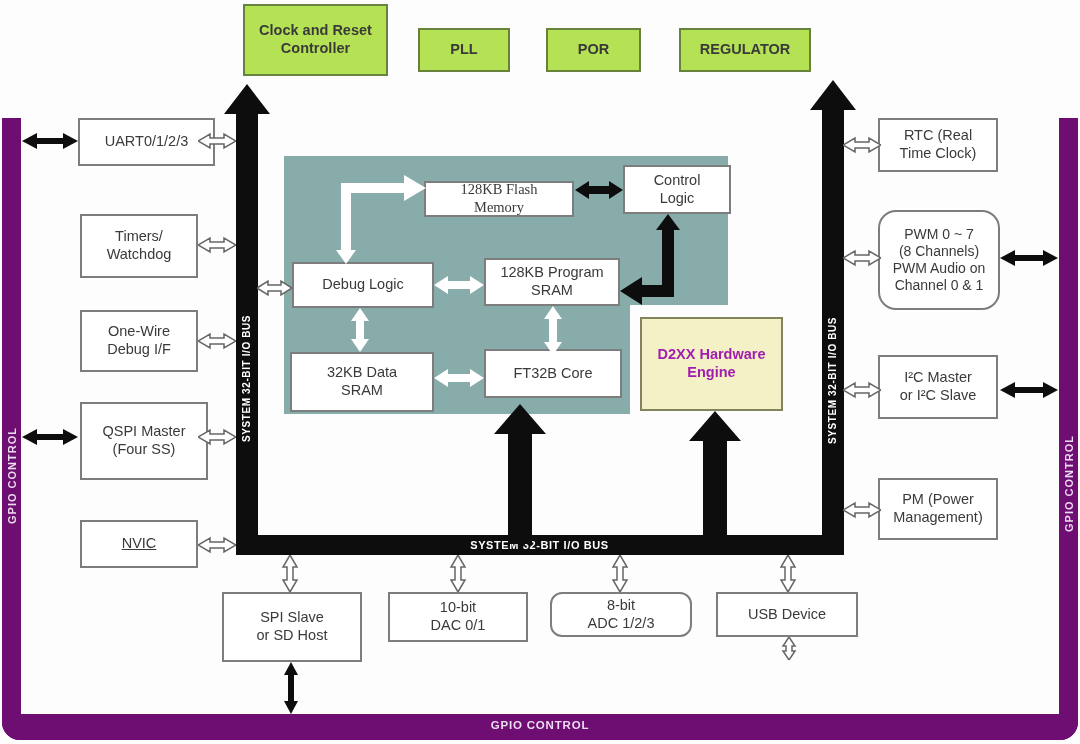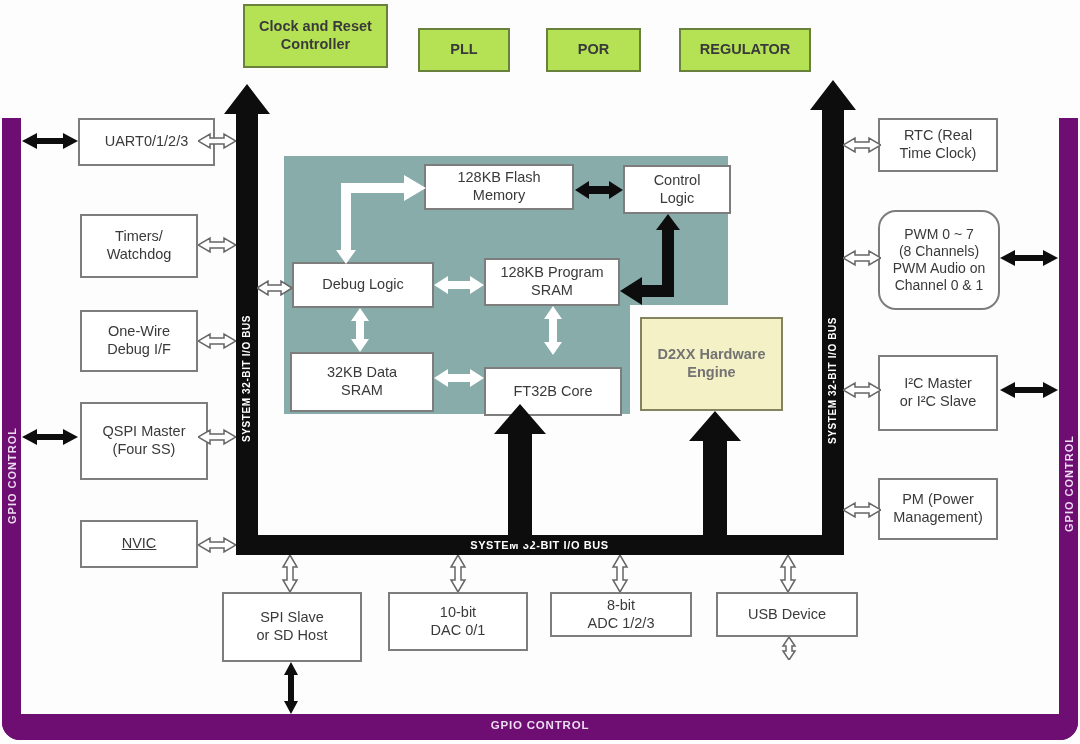--- a/index.html
+++ b/index.html
@@ -13,21 +13,21 @@
     --gpio-text:#ecdcf0;
   }
   html,body{margin:0;padding:0;background:#fff;}
   #stage{position:relative;width:1080px;height:744px;background:#fdfdfd;overflow:hidden;
          font-family:"Liberation Sans",sans-serif;color:var(--text);}
   .abs{position:absolute;box-sizing:border-box;}
   .box{display:flex;align-items:center;justify-content:center;text-align:center;
        white-space:pre-line;line-height:1.22;font-size:14.5px;}
   .white-box{background:#fff;border:2px solid var(--box-border);}
   .green-box{background:var(--green);border:2px solid var(--green-border);font-weight:600;}
-  .yellow-box{background:var(--yellow);border:2px solid var(--yellow-border);font-weight:bold;color:#737373;}
+  .yellow-box{background:var(--yellow);border:2px solid var(--yellow-border);font-weight:bold;color:#a21caf;}
   .teal{background:var(--teal);}
   .bus-h{background:var(--bus);display:flex;align-items:center;justify-content:center;}
   .bus-label{color:#fff;font-weight:bold;font-size:11px;letter-spacing:.6px;white-space:nowrap;}
   .vlabel{display:flex;align-items:center;justify-content:center;
           writing-mode:vertical-rl;transform:rotate(180deg);white-space:nowrap;}
   .frame{border-left:19px solid var(--purple);border-right:19px solid var(--purple);
          border-bottom:26px solid var(--purple);border-radius:0 0 18px 18px;}
   .gpio-v{color:var(--gpio-text);font-weight:bold;font-size:11px;letter-spacing:1px;}
   .gpio-b{color:var(--gpio-text);font-weight:bold;font-size:11.5px;letter-spacing:.8px;text-align:center;}
   svg{display:block;}
@@ -52,64 +52,64 @@
 
   <svg class="abs" style="left:810px;top:80px;" width="46" height="475">
     <polygon points="23,0 46,30 34,30 34,475 12,475 12,30 0,30" fill="var(--bus)"></polygon>
   </svg>
   <div class="abs vlabel bus-label" style="left:822px;top:270px;width:21px;height:220px;font-size:10px;">SYSTEM 32-BIT I/O BUS</div>
 
   <div class="abs bus-h" style="left:236px;top:535px;width:607px;height:20px;">
     <span class="bus-label">SYSTEM 32-BIT I/O BUS</span>
   </div>
 
-  <div class="abs box green-box" style="left:243px;top:4px;width:145px;height:64px;">Clock and Reset
+  <div class="abs box green-box" style="left:243px;top:4px;width:145px;height:72px;">Clock and Reset
 Controller</div>
   <div class="abs box green-box" style="left:546px;top:28px;width:95px;height:44px;">POR</div>
   <div class="abs box green-box" style="left:418px;top:28px;width:92px;height:44px;">PLL</div>
   <div class="abs box green-box" style="left:679px;top:28px;width:132px;height:44px;">REGULATOR</div>
 
   <div class="abs box white-box" style="left:78px;top:118px;width:137px;height:48px;">UART0/1/2/3</div>
   <div class="abs box white-box" style="left:80px;top:214px;width:118px;height:64px;">Timers/
 Watchdog</div>
   <div class="abs box white-box" style="left:80px;top:310px;width:118px;height:62px;">One-Wire
 Debug I/F</div>
   <div class="abs box white-box" style="left:80px;top:402px;width:128px;height:78px;">QSPI Master
 (Four SS)</div>
   <div class="abs box white-box" style="left:80px;top:520px;width:118px;height:48px;text-decoration:underline;">NVIC</div>
 
   <div class="abs box white-box" style="left:878px;top:118px;width:120px;height:54px;text-align:center;">RTC (Real
 Time Clock)</div>
   <div class="abs box white-box" style="left:878px;top:210px;width:122px;height:100px;font-size:14px;border-radius:18px;">PWM 0 ~ 7
 (8 Channels)
 PWM Audio on
 Channel 0 &amp; 1</div>
-  <div class="abs box white-box" style="left:878px;top:355px;width:120px;height:76px;">I²C Master
+  <div class="abs box white-box" style="left:878px;top:355px;width:120px;height:64px;">I²C Master
 or I²C Slave</div>
   <div class="abs box white-box" style="left:878px;top:478px;width:120px;height:62px;">PM (Power
 Management)</div>
 
-  <div class="abs box white-box" style="left:424px;top:164px;width:150px;height:46px;">128KB Flash
+  <div class="abs box white-box" style="left:424px;top:181px;width:150px;height:36px;font-family:Liberation Serif, serif;">128KB Flash
 Memory</div>
   <div class="abs box white-box" style="left:623px;top:165px;width:108px;height:49px;">Control
 Logic</div>
   <div class="abs box white-box" style="left:292px;top:262px;width:142px;height:46px;">Debug Logic</div>
   <div class="abs box white-box" style="left:484px;top:258px;width:136px;height:48px;">128KB Program
 SRAM</div>
   <div class="abs box white-box" style="left:290px;top:352px;width:144px;height:60px;">32KB Data
 SRAM</div>
-  <div class="abs box white-box" style="left:484px;top:367px;width:138px;height:49px;">FT32B Core</div>
+  <div class="abs box white-box" style="left:484px;top:349px;width:138px;height:49px;">FT32B Core</div>
   <div class="abs box yellow-box" style="left:640px;top:317px;width:143px;height:94px;">D2XX Hardware
 Engine</div>
 
   <div class="abs box white-box" style="left:222px;top:592px;width:140px;height:70px;">SPI Slave
 or SD Host</div>
-  <div class="abs box white-box" style="left:388px;top:592px;width:140px;height:59px;">10-bit
+  <div class="abs box white-box" style="left:388px;top:592px;width:140px;height:50px;">10-bit
 DAC 0/1</div>
-  <div class="abs box white-box" style="left:550px;top:592px;width:142px;height:45px;">8-bit
+  <div class="abs box white-box" style="left:550px;top:592px;width:142px;height:45px;border-radius:12px;">8-bit
 ADC 1/2/3</div>
   <div class="abs box white-box" style="left:716px;top:592px;width:142px;height:45px;">USB Device</div>
 
   <svg class="abs" style="left:22px;top:130px;" width="56" height="22">
     <polygon points="0,11 15,3 15,8 41,8 41,3 56,11 41,19 41,14 15,14 15,19" fill="var(--bus)"></polygon>
     </svg>
   <svg class="abs" style="left:22px;top:426px;" width="56" height="22">
     <polygon points="0,11 15,3 15,8 41,8 41,3 56,11 41,19 41,14 15,14 15,19" fill="var(--bus)"></polygon>
     </svg>
   <svg class="abs" style="left:1000px;top:247px;" width="58" height="22">

